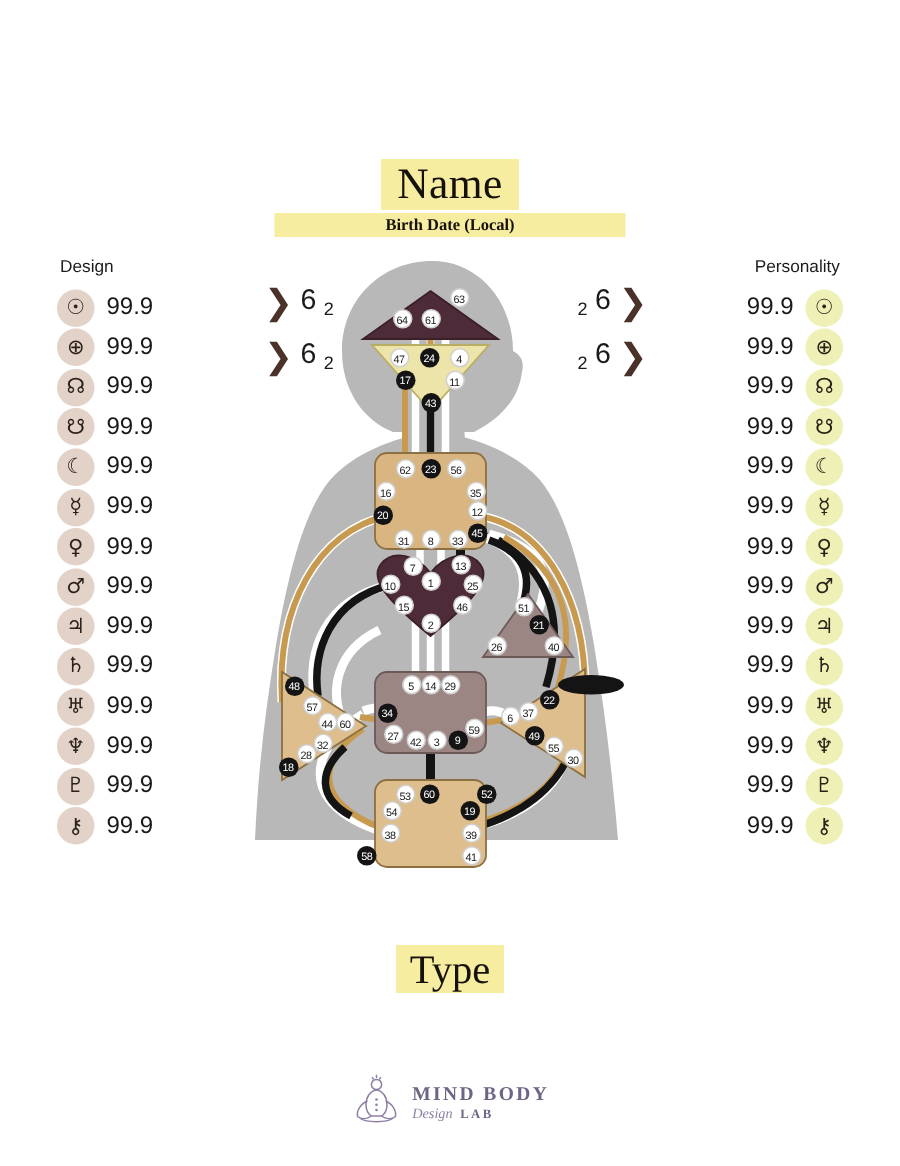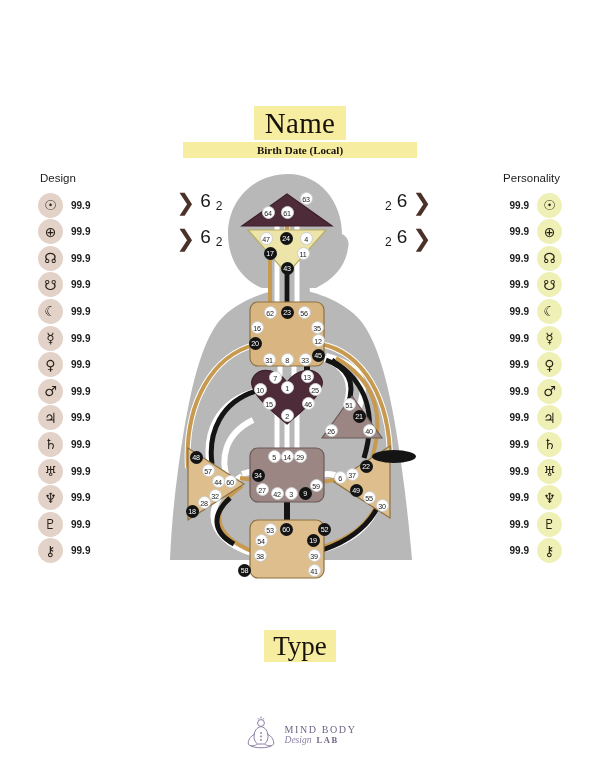--- a/index.html
+++ b/index.html
@@ -48,21 +48,21 @@
 
   .p-badge {
     width:25px; height:25px; border-radius:50%;
     display:flex; align-items:center; justify-content:center;
     font-size:14px; color:#2a2218; line-height:1;
     font-family:"DejaVu Sans", sans-serif;
   }
   .design .p-badge { background:#e3d2c8; }
   .personality .p-badge { background:#eff0b6; }
   .p-val {
-    font-size:10px; font-weight:bold; color:#1a1a1a;
+    font-size:16px; font-weight:normal; color:#1a1a1a;
     min-width:36px;
   }
   .design .p-val { margin-left:8px; text-align:left; }
   .personality .p-val { margin-right:8px; text-align:right; }
 
   
   .profile-grp { position:absolute; display:flex; align-items:flex-start; }
   .chev { font-size:23px; color:#4b3228; font-weight:bold; line-height:20px; font-family:"DejaVu Sans", sans-serif;}
   .prof-num { font-size:19px; color:#1a1a1a; line-height:18px; }
   .prof-sub { font-size:12px; color:#1a1a1a; align-self:flex-end; line-height:12px; }
@@ -95,21 +95,21 @@
     font-family:"Liberation Serif", serif; font-size:27px;
     color:#17110b; text-align:center; line-height:32px;
   }
 
   
   #footer { position:absolute; left:0; top:714px; width:600px; height:52px; }
   #logo-wrap {
     width:600px; display:flex; align-items:center; justify-content:center; gap:7px;
   }
   .logo-txt { font-family:"Liberation Serif", serif; color:#6f6486; }
-  #logo-l1 { font-size:10px; letter-spacing:1.6px; font-weight:normal; }
+  #logo-l1 { font-size:13px; letter-spacing:1.6px; font-weight:bold; }
   #logo-l2 { font-size:8.5px; letter-spacing:1.6px; font-weight:bold; }
   #logo-script { font-family:"Liberation Serif", serif; font-style:italic; font-size:9.5px; color:#8d7fa6; }
 </style>
 </head>
 <body>
 
 <div id="header">
   <div id="name-highlight"></div>
   <div id="name-text">Name</div>
   <div id="birth-highlight"></div>

